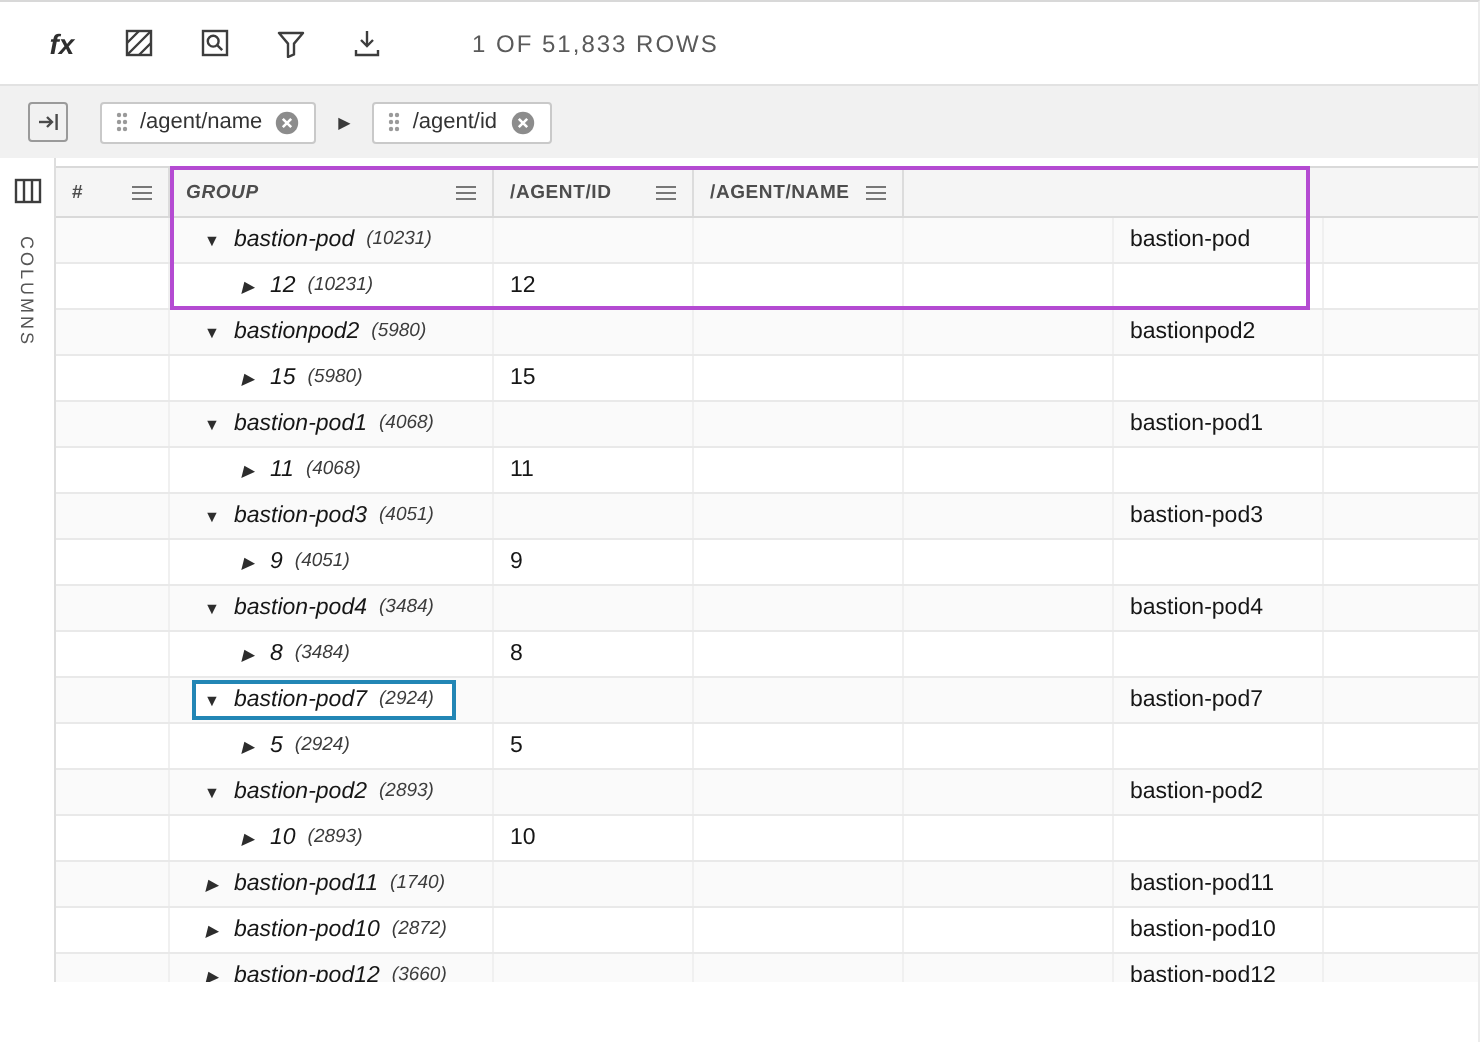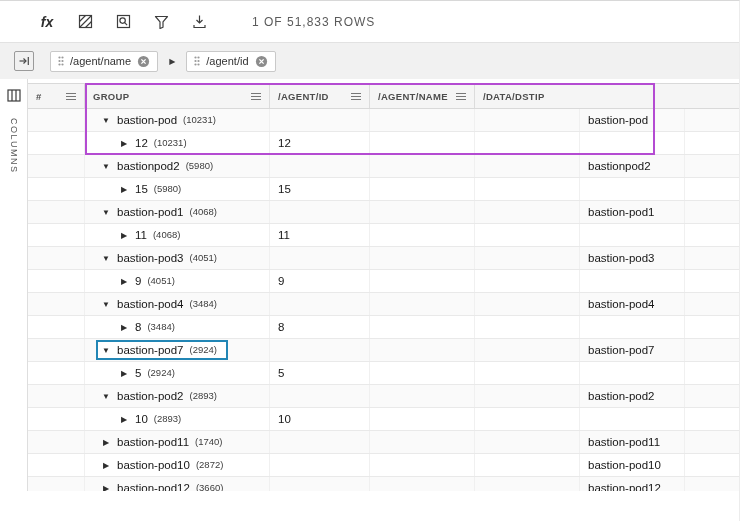--- a/index.html
+++ b/index.html
@@ -1,20 +1,20 @@
 <!DOCTYPE html>
 <html style="--hl-blue: #2286b5;"><head>
 <meta charset="utf-8">
 <style>
   * { margin:0; padding:0; box-sizing:border-box; }
   html,body { background:#fff; font-family:"Liberation Sans", sans-serif; }
   .page { position:relative; width:740px; height:521px; background:#fff; border-top:1px solid #d8d8d8; border-right:1px solid #ececec; overflow:hidden; }
 
   
-  .toolbar { height:42px; display:flex; align-items:center; padding-left:38px; border-bottom:1px solid #e2e2e2; background:#fff; }
+  .toolbar { height:42px; display:flex; align-items:center; padding-left:22px; border-bottom:1px solid #e2e2e2; background:#fff; }
   .tool-icon { width:18px; height:18px; margin-right:20px; display:flex; align-items:center; justify-content:center; color:#2f2f2f; cursor:pointer; }
   .fx { font-style:italic; font-size:14px; font-weight:bold; color:#2f2f2f; }
   .row-count { font-size:12px; letter-spacing:1px; color:#5a5a5a; margin-left:24px; white-space:nowrap; }
 
   
   .groupbar { height:36px; background:#f1f1f1; display:flex; align-items:center; padding-left:14px; }
   .panel-btn { width:20px; height:20px; border:1px solid #9a9a9a; border-radius:2px; display:flex; align-items:center; justify-content:center; margin-right:16px; cursor:pointer; }
   .chip { height:21px; background:#fff; border:1px solid #c9c9c9; border-radius:2px; display:inline-flex; align-items:center; padding:0 7px; gap:6px; cursor:pointer; }
   .chip-label { font-size:11px; color:#333; white-space:nowrap; }
   .chip-sep { margin:0 11px; font-size:8px; color:#3a3a3a; }
@@ -27,21 +27,21 @@
 
   .header-row { display:flex; height:26px; background:#f5f5f5; border-top:1px solid #d9d9d9; border-bottom:1px solid #d9d9d9; }
   .hcell { display:flex; align-items:center; justify-content:space-between; padding:0 8px; font-size:9.5px; font-weight:bold; letter-spacing:.3px; color:#4d4d4d; border-right:1px solid #dcdcdc; cursor:pointer; white-space:nowrap; overflow:hidden; }
   .menu-icon { flex:none; margin-left:6px; }
 
   .row { display:flex; height:23px; border-bottom:1px solid #e9e9e9; background:#fff; }
   .row.even { background:#fafafa; }
   .cell { border-right:1px solid #f0f0f0; height:100%; display:flex; align-items:center; padding:0 8px; font-size:11.5px; color:#161616; overflow:hidden; white-space:nowrap; }
 
   .col-num  { width:57px;  flex:none; }
-  .col-group{ width:185px; flex:none; }
+  .col-group{ width:162px; flex:none;font-style:italic; }
   .col-id   { width:100px; flex:none; }
   .col-mgr  { width:105px; flex:none; }
   .col-ip   { width:105px; flex:none; }
   .col-name { width:105px; flex:none; }
   .col-dst  { flex:1; border-right:none; }
 
   .cell.col-group { padding:0; }
   .group-inner { display:inline-flex; align-items:center; gap:6px; padding:2px 9px 2px 3px; }
   .group-inner.lvl0 { margin-left:13px; }
   .group-inner.lvl1 { margin-left:31px; }
@@ -178,23 +178,20 @@
           </span>
         </div>
         <div class="hcell col-name">
           <span>/AGENT/NAME</span>
           <span class="menu-icon">
             <svg width="10" height="9" viewBox="0 0 10 9">
                 <path d="M0 1.5h10M0 4.5h10M0 7.5h10" stroke="#777" stroke-width="1"></path>
               </svg>
           </span>
         </div>
-        <div class="hcell col-dst">
-          <span>/DATA/DSTIP</span>
-        </div>
       </div>
       <div>
           <div class="row even">
     <div class="cell col-num"></div>
     <div class="cell col-group">
       <span class="group-inner lvl0">
         <span class="arrow">▼</span>
         <span class="gname">bastion-pod</span>
         <span class="gcount">(10231)</span>
       </span>

